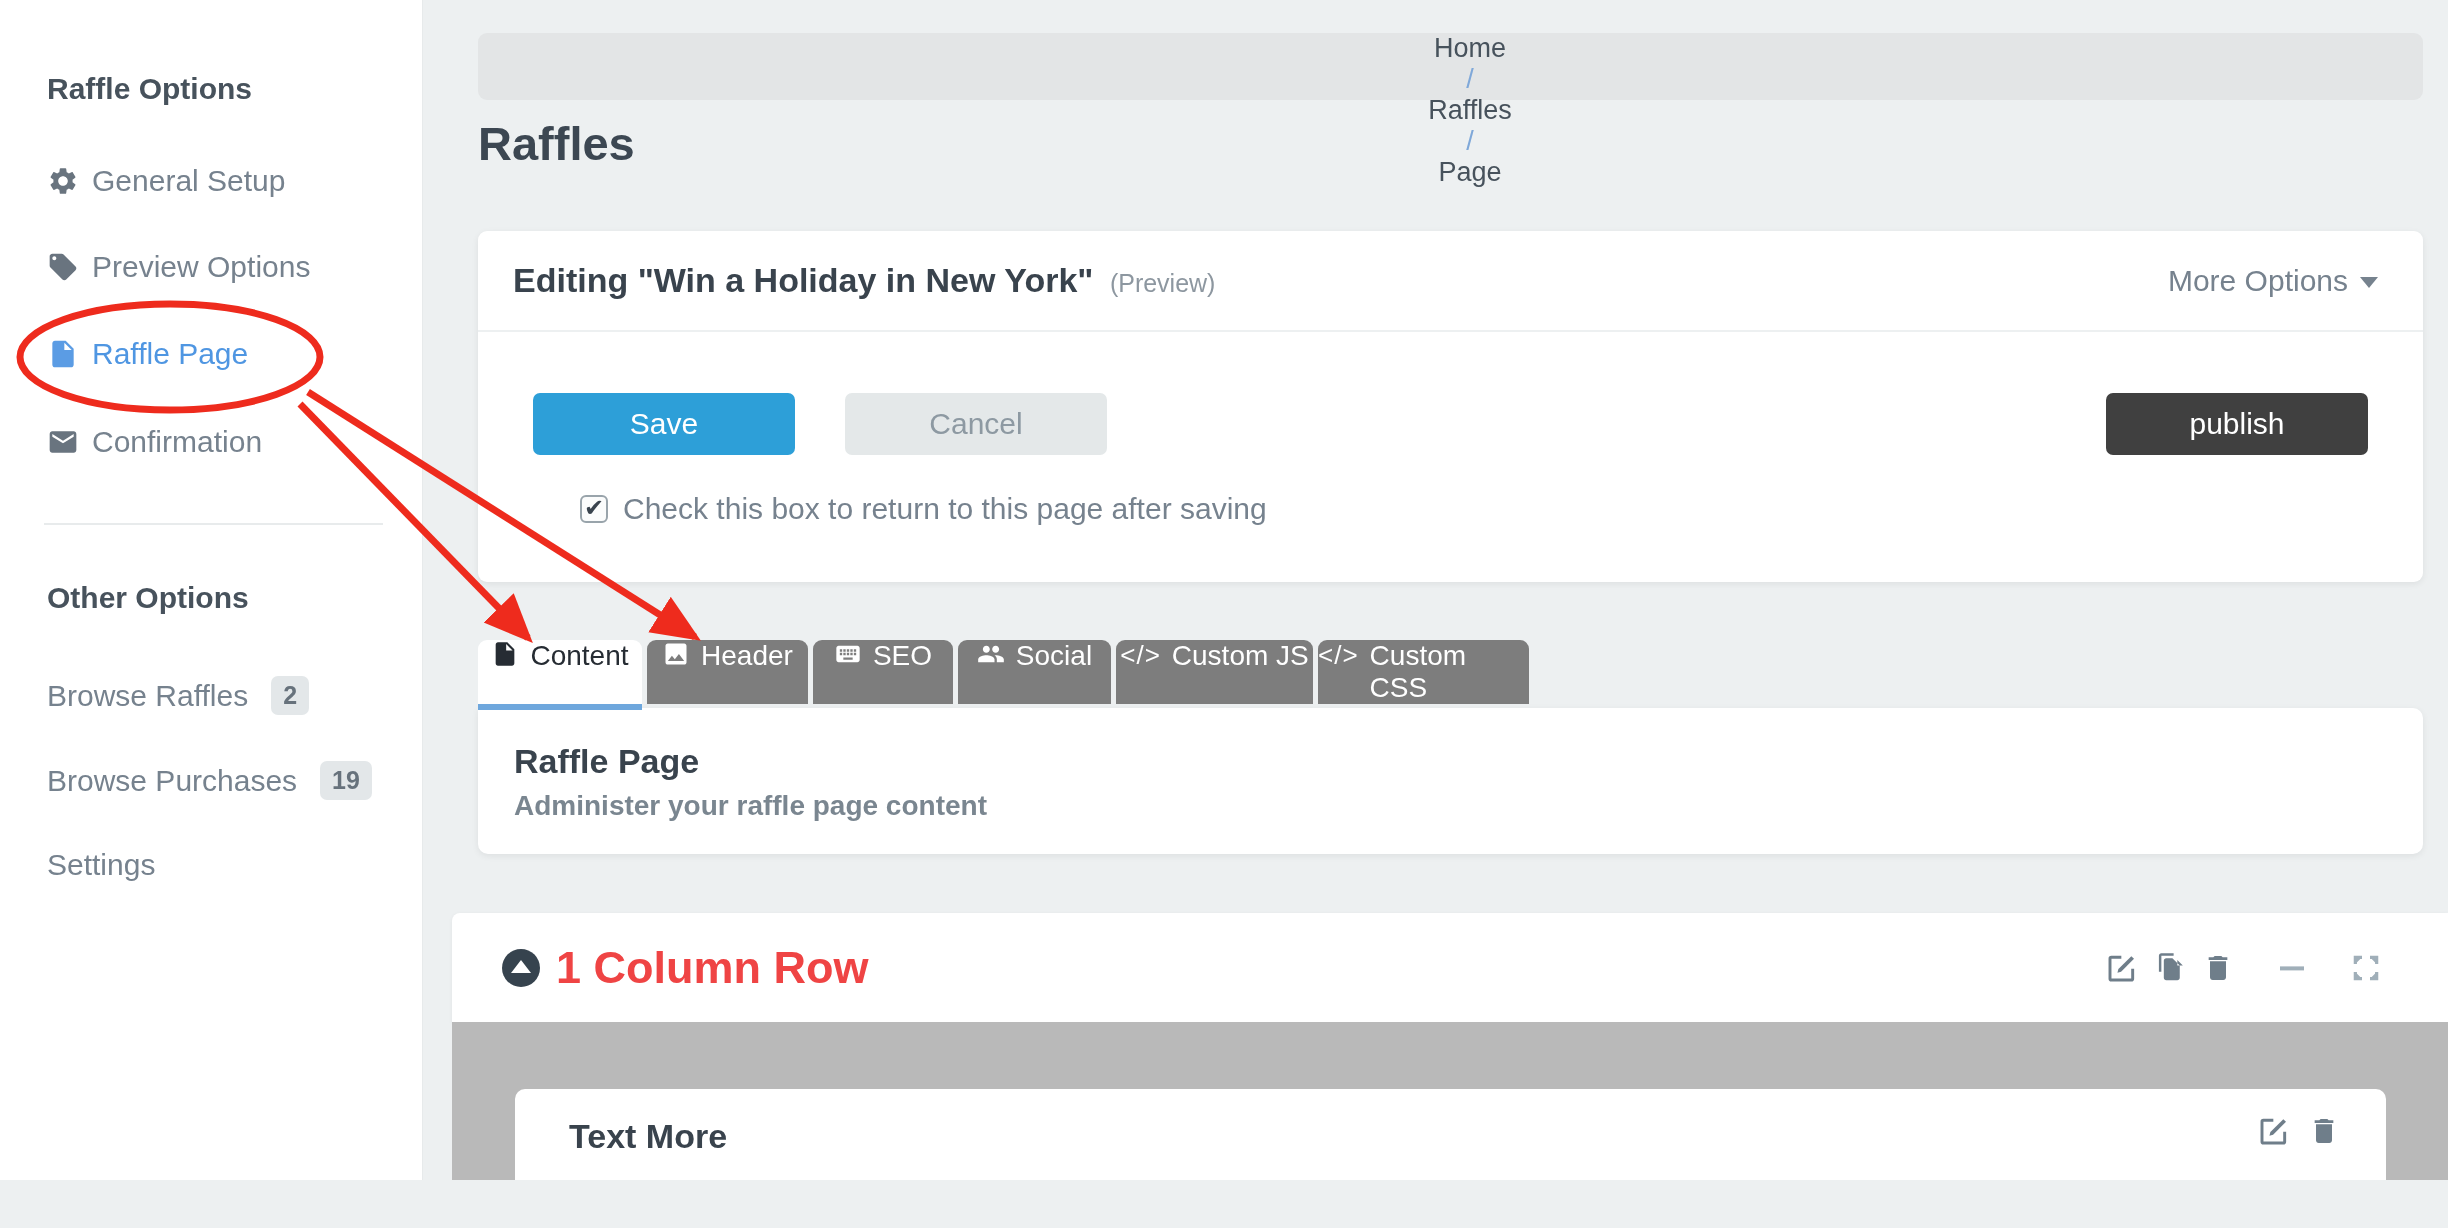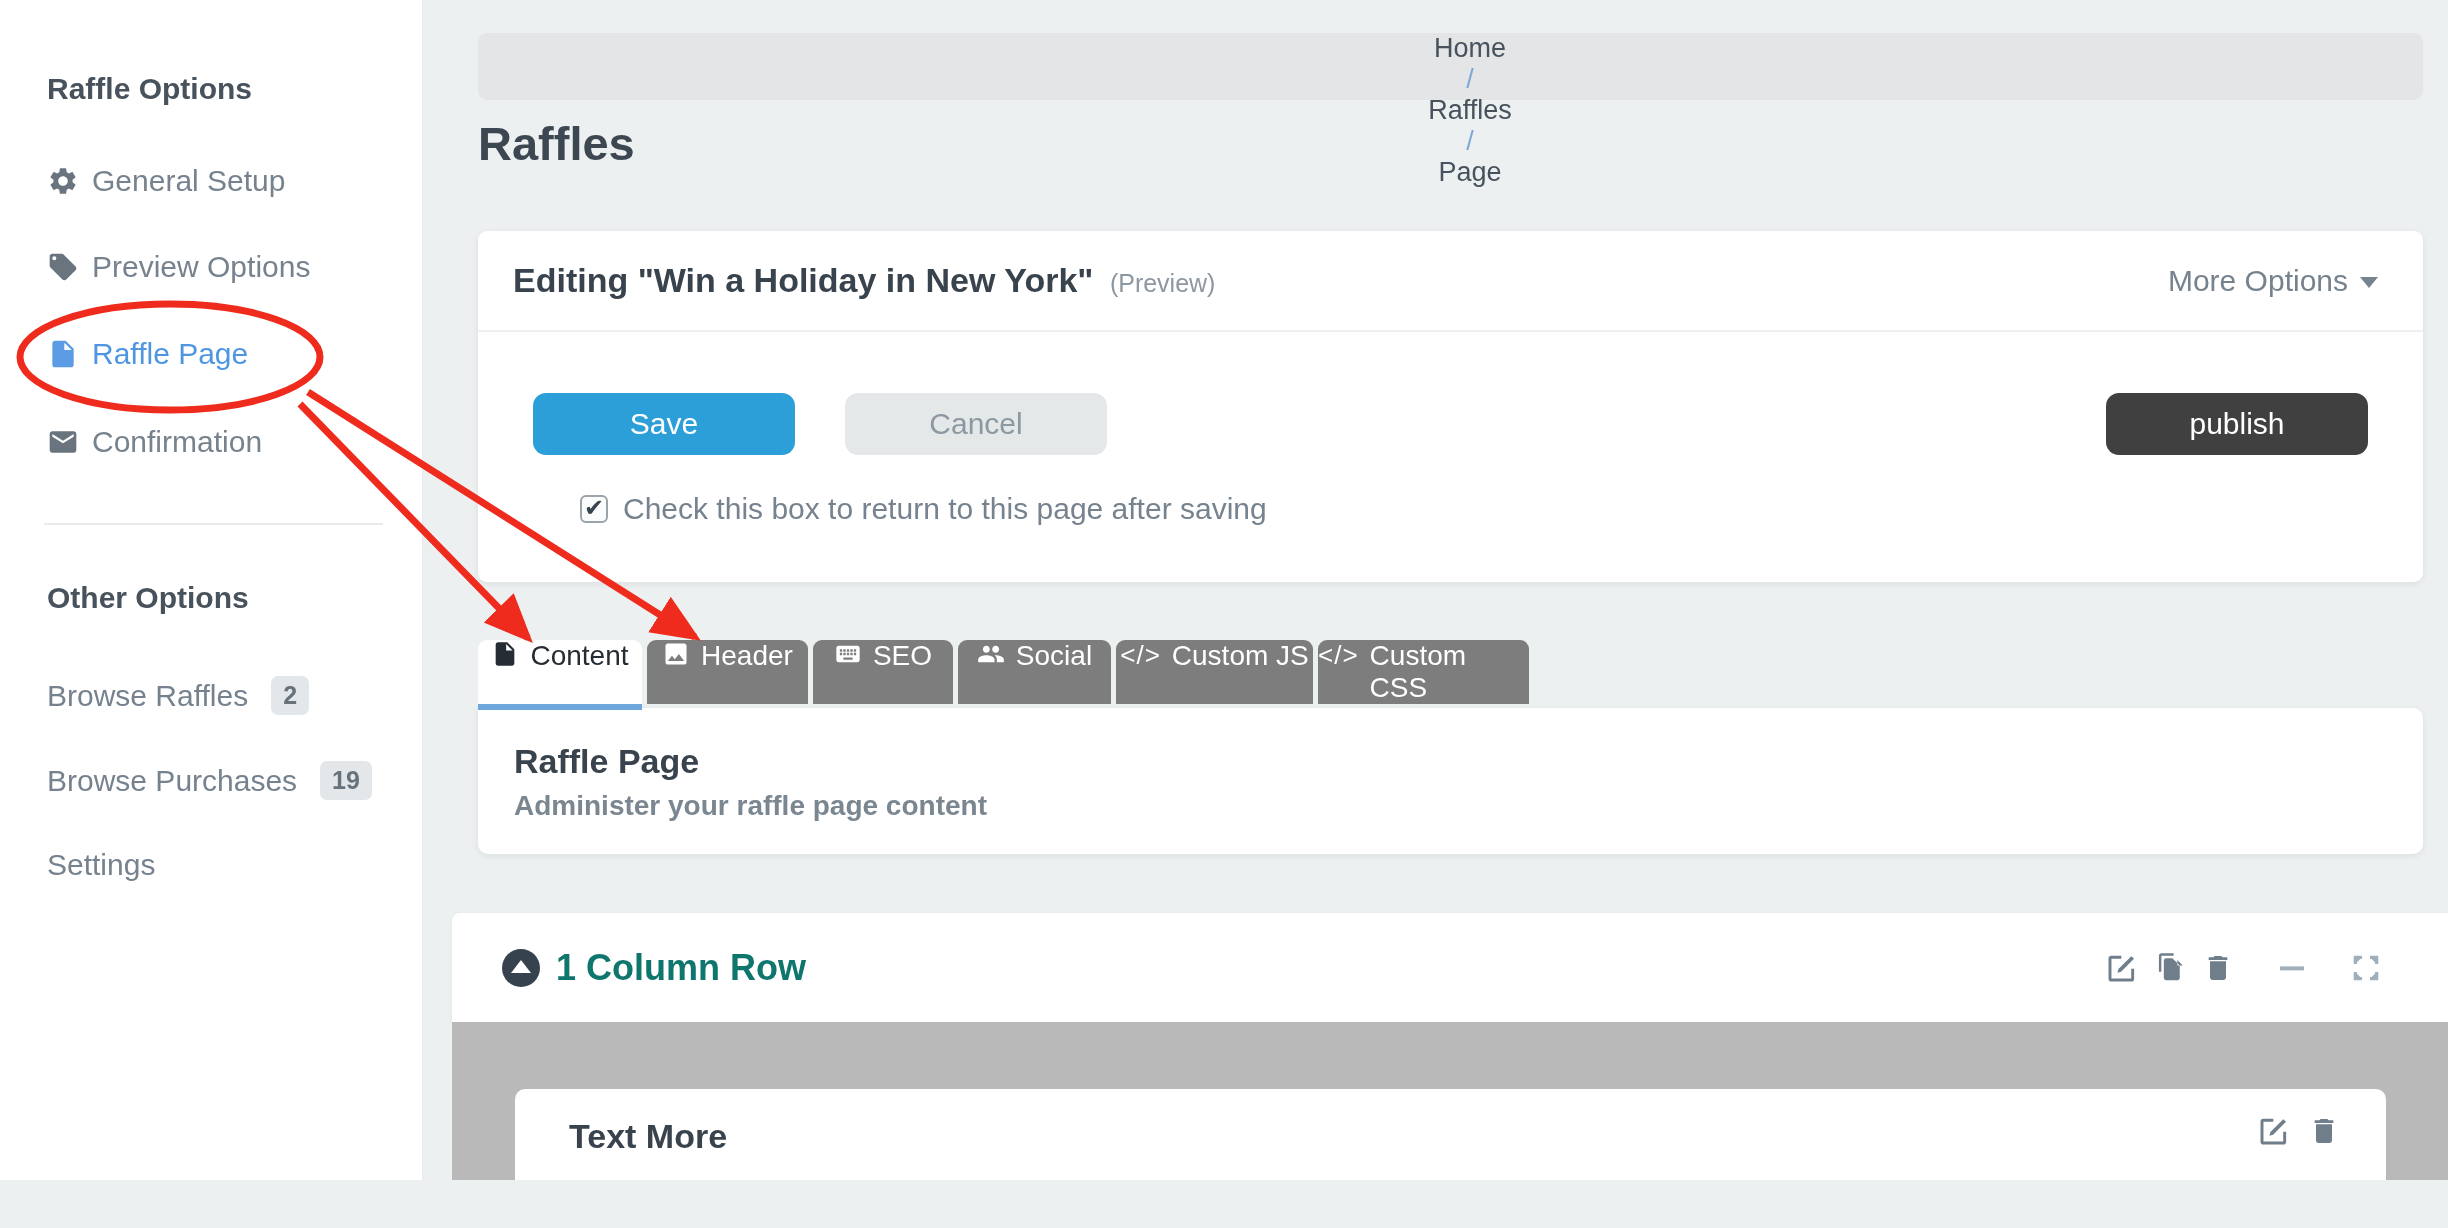--- a/index.html
+++ b/index.html
@@ -35,21 +35,21 @@
   .card-editor { left:478px; top:231px; width:1945px; height:351px; }
   .editor-head { position:absolute; top:0; left:0; right:0; height:101px;
                  border-bottom:2px solid #edf0f1; display:flex; align-items:center;
                  justify-content:space-between; padding:0 45px 0 35px; }
   .editor-title { font-size:34px; font-weight:bold; color:#39434d; }
   .preview-link { font-size:25px; font-weight:normal; color:#8d97a0; margin-left:12px; cursor:pointer; }
   .more-options { font-size:30px; color:#76828e; cursor:pointer; display:flex; align-items:center; }
   .caret-down { display:inline-block; width:0; height:0; margin-left:12px;
                 border-left:9px solid transparent; border-right:9px solid transparent;
                 border-top:11px solid #76828e; transform:translateY(2px); }
-  .btn { position:absolute; top:162px; width:262px; height:62px; border:none; border-radius:13px;
+  .btn { position:absolute; top:162px; width:262px; height:62px; border:none; border-radius:7px;
          font-size:30px; font-family:inherit; cursor:pointer; }
   .btn-save    { left:55px;  background:#2d9fd8; color:#ffffff; }
   .btn-cancel  { left:367px; background:#e4e8e9; color:#8d99a2; }
   .btn-publish { left:1628px; background:#404040; color:#ffffff; }
   .check-row { position:absolute; left:55px; top:261px; display:flex; align-items:center; gap:15px;padding-left:47px; }
   .checkbox { width:28px; height:28px; border:2px solid #99a4ab; border-radius:6px; background:#fbfcfc;
               position:relative; cursor:pointer; flex:0 0 auto; }
   .checkbox.checked::after { content:"\2714"; position:absolute; left:2px; top:-3px;
                              font-size:24px; color:#3a444e; }
   .check-label { font-size:30px; color:#76828e; }
@@ -70,21 +70,21 @@
 
   
   .row-section { position:absolute; left:452px; top:913px; width:1996px; height:315px; }
   .row-head { position:absolute; top:0; left:0; right:0; height:109px; background:#ffffff;
               border-radius:8px 0 0 0; display:flex; align-items:center; padding:0 66px 0 50px;
               box-shadow:0 1px 4px rgba(0,0,0,.05); }
   .row-toggle { width:38px; height:38px; border-radius:50%; background:#36434e; display:flex;
                 align-items:center; justify-content:center; margin-right:16px; cursor:pointer; flex:0 0 auto; }
   .tri-up { width:0; height:0; border-left:10px solid transparent; border-right:10px solid transparent;
             border-bottom:13px solid #ffffff; transform:translateY(-1px); }
-  .row-title { font-size:36px; font-weight:bold; color:#0f766e; }
+  .row-title { font-size:45px; font-weight:bold; color:#ef4444; }
   .row-actions { margin-left:auto; display:flex; align-items:center; gap:16px; }
   .act { display:inline-flex; cursor:pointer; color:#6f7e8a; }
   .act svg { width:32px; height:32px; fill:currentColor; }
   .act.dim { color:#a0afb9; }
   .act.sp { margin-left:26px; }
   .row-body { position:absolute; top:109px; left:0; right:0; height:206px; background:#b9b9b9; }
   .card-textblock { position:absolute; left:63px; top:67px; width:1871px; height:220px;
                     background:#ffffff; border-radius:10px 10px 0 0; }
   .tb-title { position:absolute; left:54px; top:28px; font-size:34px; font-weight:bold; color:#39434d; }
   .tb-actions { position:absolute; right:46px; top:26px; display:flex; gap:18px; }

